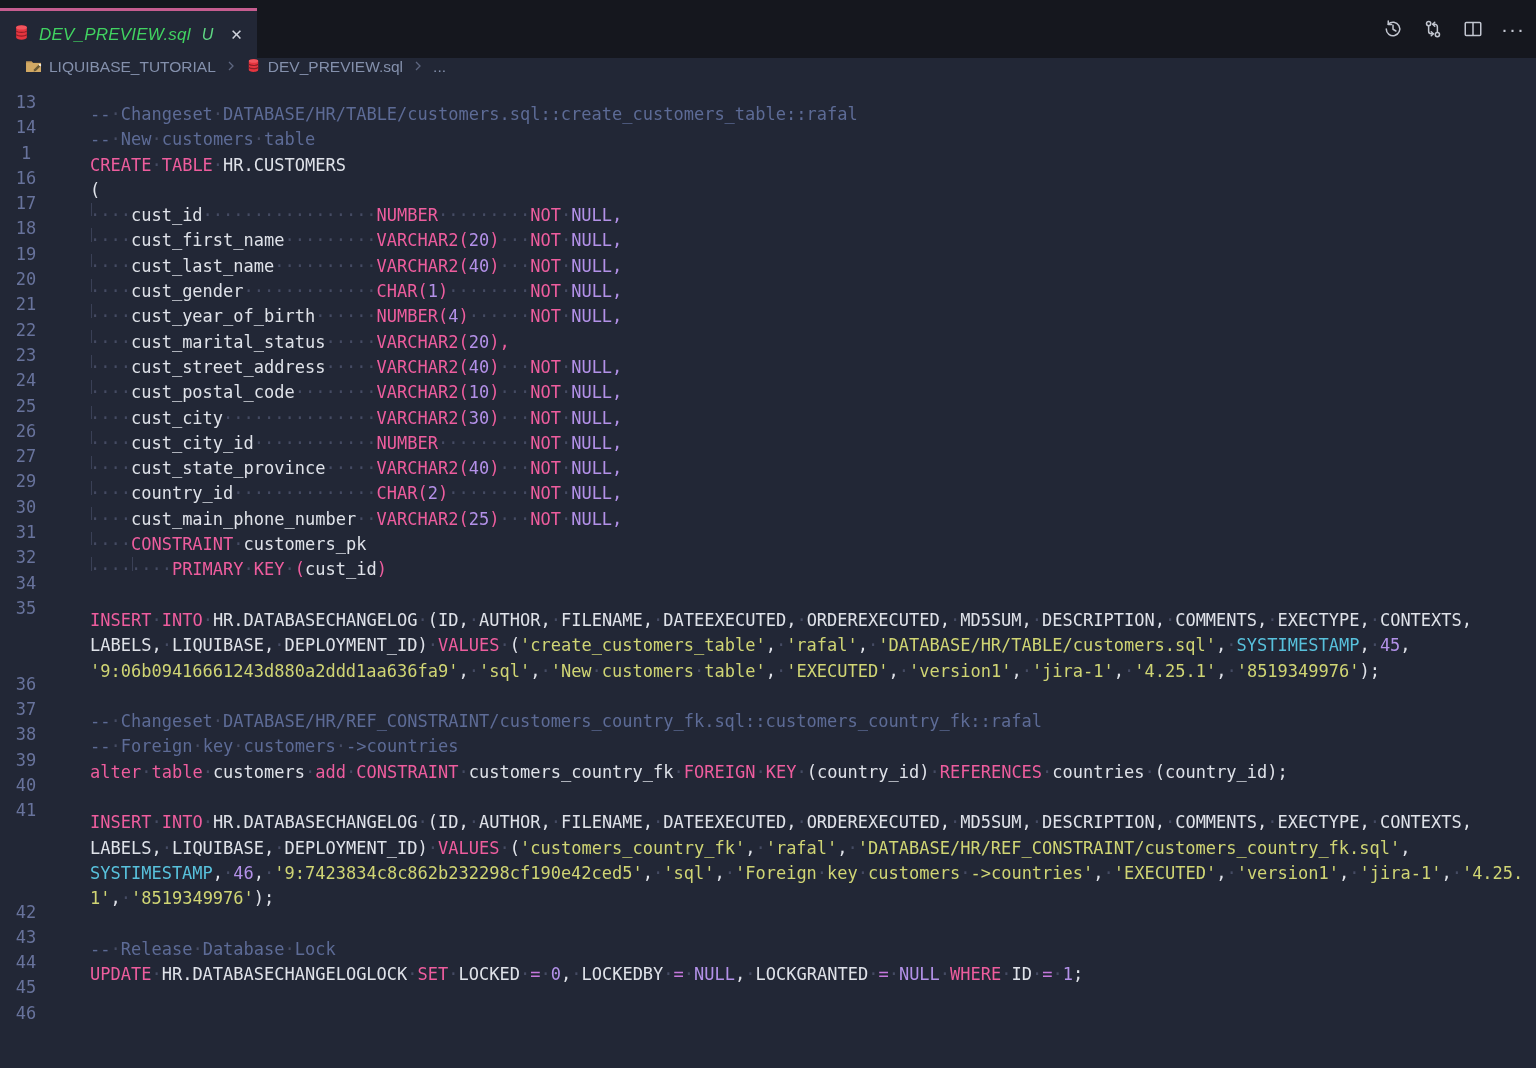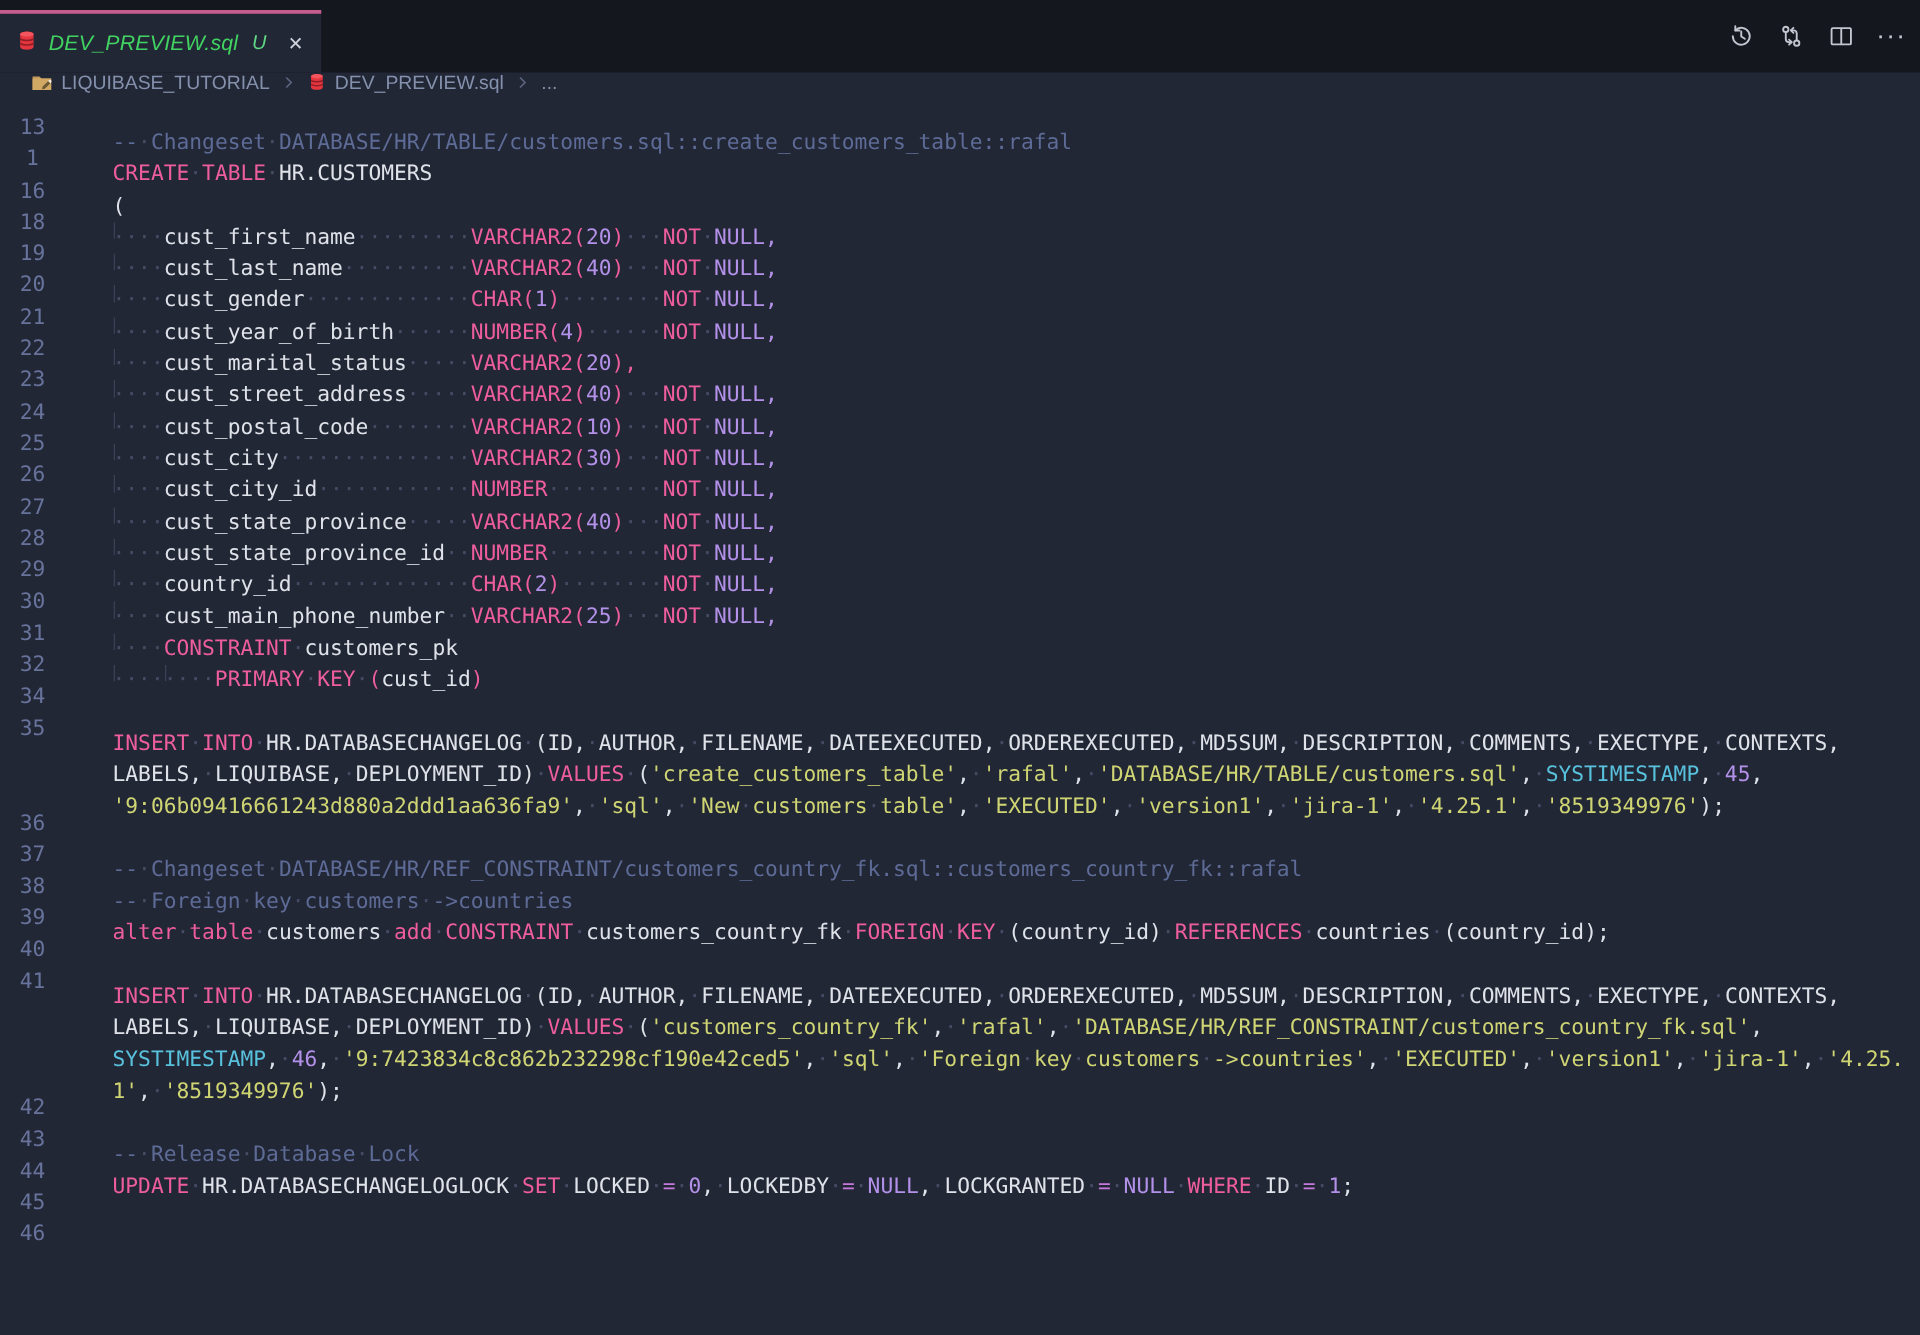--- a/index.html
+++ b/index.html
@@ -117,33 +117,34 @@
       <svg width="16" height="16" viewBox="0 0 16 16" fill="none" stroke="#5d6680" stroke-width="1.3">
           <path d="M6 4l4 4-4 4"></path>
         </svg>
     </span>
     <span class="crumb">...</span>
   </div>
 
   <main class="editor">
     <div id="code-area">
         <div class="row"><div class="ln">13</div><div class="code"><span class="tk-cm">--</span><span class="ws">·</span><span class="tk-cm">Changeset</span><span class="ws">·</span><span class="tk-cm">DATABASE/HR/TABLE/customers.sql::create_customers_table::rafal</span></div></div>
+        <div class="row"><div class="ln">14</div><div class="code"><span class="tk-cm">--</span><span class="ws">·</span><span class="tk-cm">New</span><span class="ws">·</span><span class="tk-cm">customers</span><span class="ws">·</span><span class="tk-cm">table</span></div></div>
         <div class="row"><div class="ln">1</div><div class="code"><span class="tk-kw">CREATE</span><span class="ws">·</span><span class="tk-kw">TABLE</span><span class="ws">·</span><span class="tk-id">HR.CUSTOMERS</span></div></div>
         <div class="row"><div class="ln">16</div><div class="code"><span class="tk-id">(</span></div></div>
+        <div class="row"><div class="ln">17</div><div class="code"><span class="guide" style="left: calc(0ch + 39px);"></span><span class="ws">····</span><span class="tk-id">cust_id</span><span class="ws">·················</span><span class="tk-kw">NUMBER</span><span class="ws">·········</span><span class="tk-kw">NOT</span><span class="ws">·</span><span class="tk-num">NULL,</span></div></div>
         <div class="row"><div class="ln">18</div><div class="code"><span class="guide" style="left: calc(0ch + 39px);"></span><span class="ws">····</span><span class="tk-id">cust_first_name</span><span class="ws">·········</span><span class="tk-kw">VARCHAR2(</span><span class="tk-num">20</span><span class="tk-kw">)</span><span class="ws">···</span><span class="tk-kw">NOT</span><span class="ws">·</span><span class="tk-num">NULL,</span></div></div>
         <div class="row"><div class="ln">19</div><div class="code"><span class="guide" style="left: calc(0ch + 39px);"></span><span class="ws">····</span><span class="tk-id">cust_last_name</span><span class="ws">··········</span><span class="tk-kw">VARCHAR2(</span><span class="tk-num">40</span><span class="tk-kw">)</span><span class="ws">···</span><span class="tk-kw">NOT</span><span class="ws">·</span><span class="tk-num">NULL,</span></div></div>
         <div class="row"><div class="ln">20</div><div class="code"><span class="guide" style="left: calc(0ch + 39px);"></span><span class="ws">····</span><span class="tk-id">cust_gender</span><span class="ws">·············</span><span class="tk-kw">CHAR(</span><span class="tk-num">1</span><span class="tk-kw">)</span><span class="ws">········</span><span class="tk-kw">NOT</span><span class="ws">·</span><span class="tk-num">NULL,</span></div></div>
         <div class="row"><div class="ln">21</div><div class="code"><span class="guide" style="left: calc(0ch + 39px);"></span><span class="ws">····</span><span class="tk-id">cust_year_of_birth</span><span class="ws">······</span><span class="tk-kw">NUMBER(</span><span class="tk-num">4</span><span class="tk-kw">)</span><span class="ws">······</span><span class="tk-kw">NOT</span><span class="ws">·</span><span class="tk-num">NULL,</span></div></div>
         <div class="row"><div class="ln">22</div><div class="code"><span class="guide" style="left: calc(0ch + 39px);"></span><span class="ws">····</span><span class="tk-id">cust_marital_status</span><span class="ws">·····</span><span class="tk-kw">VARCHAR2(</span><span class="tk-num">20</span><span class="tk-kw">),</span></div></div>
         <div class="row"><div class="ln">23</div><div class="code"><span class="guide" style="left: calc(0ch + 39px);"></span><span class="ws">····</span><span class="tk-id">cust_street_address</span><span class="ws">·····</span><span class="tk-kw">VARCHAR2(</span><span class="tk-num">40</span><span class="tk-kw">)</span><span class="ws">···</span><span class="tk-kw">NOT</span><span class="ws">·</span><span class="tk-num">NULL,</span></div></div>
         <div class="row"><div class="ln">24</div><div class="code"><span class="guide" style="left: calc(0ch + 39px);"></span><span class="ws">····</span><span class="tk-id">cust_postal_code</span><span class="ws">········</span><span class="tk-kw">VARCHAR2(</span><span class="tk-num">10</span><span class="tk-kw">)</span><span class="ws">···</span><span class="tk-kw">NOT</span><span class="ws">·</span><span class="tk-num">NULL,</span></div></div>
         <div class="row"><div class="ln">25</div><div class="code"><span class="guide" style="left: calc(0ch + 39px);"></span><span class="ws">····</span><span class="tk-id">cust_city</span><span class="ws">···············</span><span class="tk-kw">VARCHAR2(</span><span class="tk-num">30</span><span class="tk-kw">)</span><span class="ws">···</span><span class="tk-kw">NOT</span><span class="ws">·</span><span class="tk-num">NULL,</span></div></div>
         <div class="row"><div class="ln">26</div><div class="code"><span class="guide" style="left: calc(0ch + 39px);"></span><span class="ws">····</span><span class="tk-id">cust_city_id</span><span class="ws">············</span><span class="tk-kw">NUMBER</span><span class="ws">·········</span><span class="tk-kw">NOT</span><span class="ws">·</span><span class="tk-num">NULL,</span></div></div>
         <div class="row"><div class="ln">27</div><div class="code"><span class="guide" style="left: calc(0ch + 39px);"></span><span class="ws">····</span><span class="tk-id">cust_state_province</span><span class="ws">·····</span><span class="tk-kw">VARCHAR2(</span><span class="tk-num">40</span><span class="tk-kw">)</span><span class="ws">···</span><span class="tk-kw">NOT</span><span class="ws">·</span><span class="tk-num">NULL,</span></div></div>
-        <div class="row"><div class="ln">28</div><div class="code"><span class="guide" style="left: calc(0ch + 39px);"></span><span class="ws">····</span><span class="tk-id">cust_state_province_id</span><span class="ws">··</span><span class="tk-kw">NUMBER</span><span class="ws">·········</span><span class="tk-kw">NOT</span><span class="ws">·</span><span class="tk-num">NULL,</span></div></div>
         <div class="row"><div class="ln">29</div><div class="code"><span class="guide" style="left: calc(0ch + 39px);"></span><span class="ws">····</span><span class="tk-id">country_id</span><span class="ws">··············</span><span class="tk-kw">CHAR(</span><span class="tk-num">2</span><span class="tk-kw">)</span><span class="ws">········</span><span class="tk-kw">NOT</span><span class="ws">·</span><span class="tk-num">NULL,</span></div></div>
         <div class="row"><div class="ln">30</div><div class="code"><span class="guide" style="left: calc(0ch + 39px);"></span><span class="ws">····</span><span class="tk-id">cust_main_phone_number</span><span class="ws">··</span><span class="tk-kw">VARCHAR2(</span><span class="tk-num">25</span><span class="tk-kw">)</span><span class="ws">···</span><span class="tk-kw">NOT</span><span class="ws">·</span><span class="tk-num">NULL,</span></div></div>
         <div class="row"><div class="ln">31</div><div class="code"><span class="guide" style="left: calc(0ch + 39px);"></span><span class="ws">····</span><span class="tk-kw">CONSTRAINT</span><span class="ws">·</span><span class="tk-id">customers_pk</span></div></div>
         <div class="row"><div class="ln">32</div><div class="code"><span class="guide" style="left: calc(0ch + 39px);"></span><span class="guide" style="left: calc(4ch + 39px);"></span><span class="ws">········</span><span class="tk-kw">PRIMARY</span><span class="ws">·</span><span class="tk-kw">KEY</span><span class="ws">·</span><span class="tk-kw">(</span><span class="tk-id">cust_id</span><span class="tk-kw">)</span></div></div>
         <div class="row"><div class="ln">34</div><div class="code"></div></div>
         <div class="row"><div class="ln">35</div><div class="code"><span class="tk-kw">INSERT</span><span class="ws">·</span><span class="tk-kw">INTO</span><span class="ws">·</span><span class="tk-id">HR.DATABASECHANGELOG</span><span class="ws">·</span><span class="tk-id">(ID,</span><span class="ws">·</span><span class="tk-id">AUTHOR,</span><span class="ws">·</span><span class="tk-id">FILENAME,</span><span class="ws">·</span><span class="tk-id">DATEEXECUTED,</span><span class="ws">·</span><span class="tk-id">ORDEREXECUTED,</span><span class="ws">·</span><span class="tk-id">MD5SUM,</span><span class="ws">·</span><span class="tk-id">DESCRIPTION,</span><span class="ws">·</span><span class="tk-id">COMMENTS,</span><span class="ws">·</span><span class="tk-id">EXECTYPE,</span><span class="ws">·</span><span class="tk-id">CONTEXTS,</span></div></div>
         <div class="row"><div class="ln"></div><div class="code"><span class="tk-id">LABELS,</span><span class="ws">·</span><span class="tk-id">LIQUIBASE,</span><span class="ws">·</span><span class="tk-id">DEPLOYMENT_ID)</span><span class="ws">·</span><span class="tk-kw">VALUES</span><span class="ws">·</span><span class="tk-id">(</span><span class="tk-str">'create_customers_table'</span><span class="tk-id">,</span><span class="ws">·</span><span class="tk-str">'rafal'</span><span class="tk-id">,</span><span class="ws">·</span><span class="tk-str">'DATABASE/HR/TABLE/customers.sql'</span><span class="tk-id">,</span><span class="ws">·</span><span class="tk-fn">SYSTIMESTAMP</span><span class="tk-id">,</span><span class="ws">·</span><span class="tk-num">45</span><span class="tk-id">,</span></div></div>
         <div class="row"><div class="ln"></div><div class="code"><span class="tk-str">'9:06b09416661243d880a2ddd1aa636fa9'</span><span class="tk-id">,</span><span class="ws">·</span><span class="tk-str">'sql'</span><span class="tk-id">,</span><span class="ws">·</span><span class="tk-str">'New</span><span class="ws">·</span><span class="tk-str">customers</span><span class="ws">·</span><span class="tk-str">table'</span><span class="tk-id">,</span><span class="ws">·</span><span class="tk-str">'EXECUTED'</span><span class="tk-id">,</span><span class="ws">·</span><span class="tk-str">'version1'</span><span class="tk-id">,</span><span class="ws">·</span><span class="tk-str">'jira-1'</span><span class="tk-id">,</span><span class="ws">·</span><span class="tk-str">'4.25.1'</span><span class="tk-id">,</span><span class="ws">·</span><span class="tk-str">'8519349976'</span><span class="tk-id">);</span></div></div>
         <div class="row"><div class="ln">36</div><div class="code"></div></div>
         <div class="row"><div class="ln">37</div><div class="code"><span class="tk-cm">--</span><span class="ws">·</span><span class="tk-cm">Changeset</span><span class="ws">·</span><span class="tk-cm">DATABASE/HR/REF_CONSTRAINT/customers_country_fk.sql::customers_country_fk::rafal</span></div></div>

